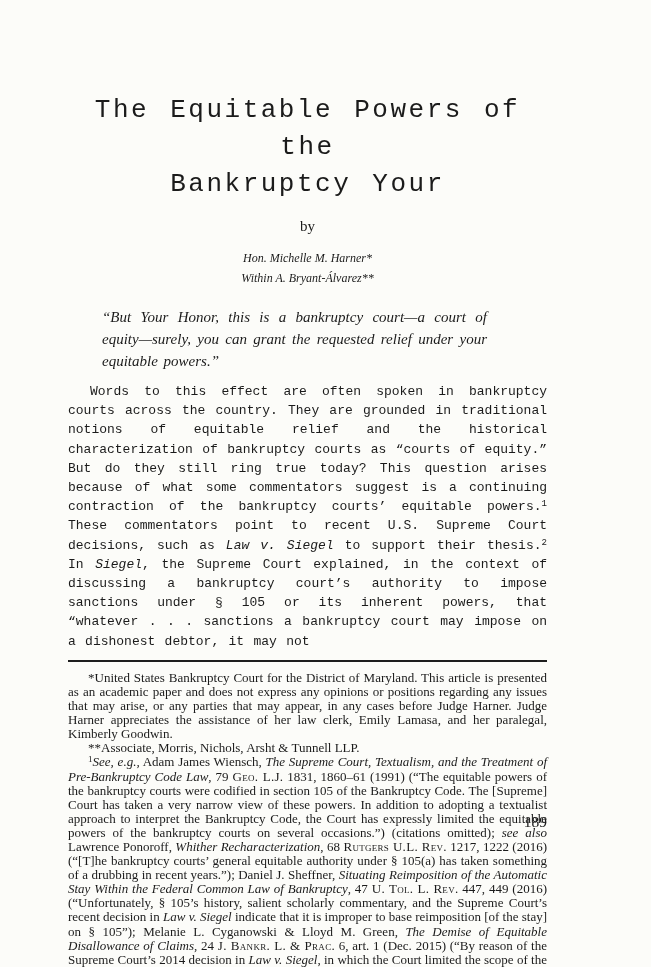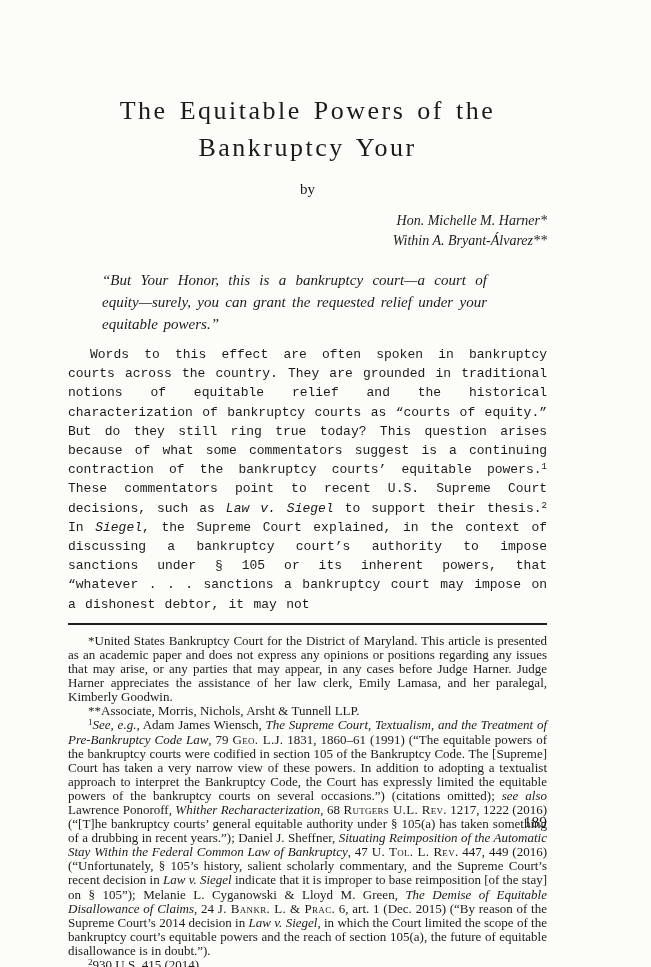--- a/index.html
+++ b/index.html
@@ -24,32 +24,32 @@
   }
   .title {
     margin: 92px 0 0 0;
     text-align: center;
     font-size: 26px;
     line-height: 37px;
     font-weight: 500;
     letter-spacing: 2.5px;
     word-spacing: 3px;
   }
-  .title-line { display: block; }
+  .title-line { display: block; font-family: Liberation Mono, monospace; }
   .byline {
     margin-top: 14px;
     text-align: center;
     font-size: 15px;
     line-height: 19px;
   }
   .authors {
     margin-top: 12px;
-    text-align: right;
+    text-align: center;
     font-style: italic;
-    font-size: 14px;
+    font-size: 12px;
     line-height: 20px;
   }
   .epigraph {
     margin: 18px 60px 0 34px;
     font-style: italic;
     font-size: 15px;
     line-height: 22px;
     text-align: justify;
     word-spacing: 2px;
   }

